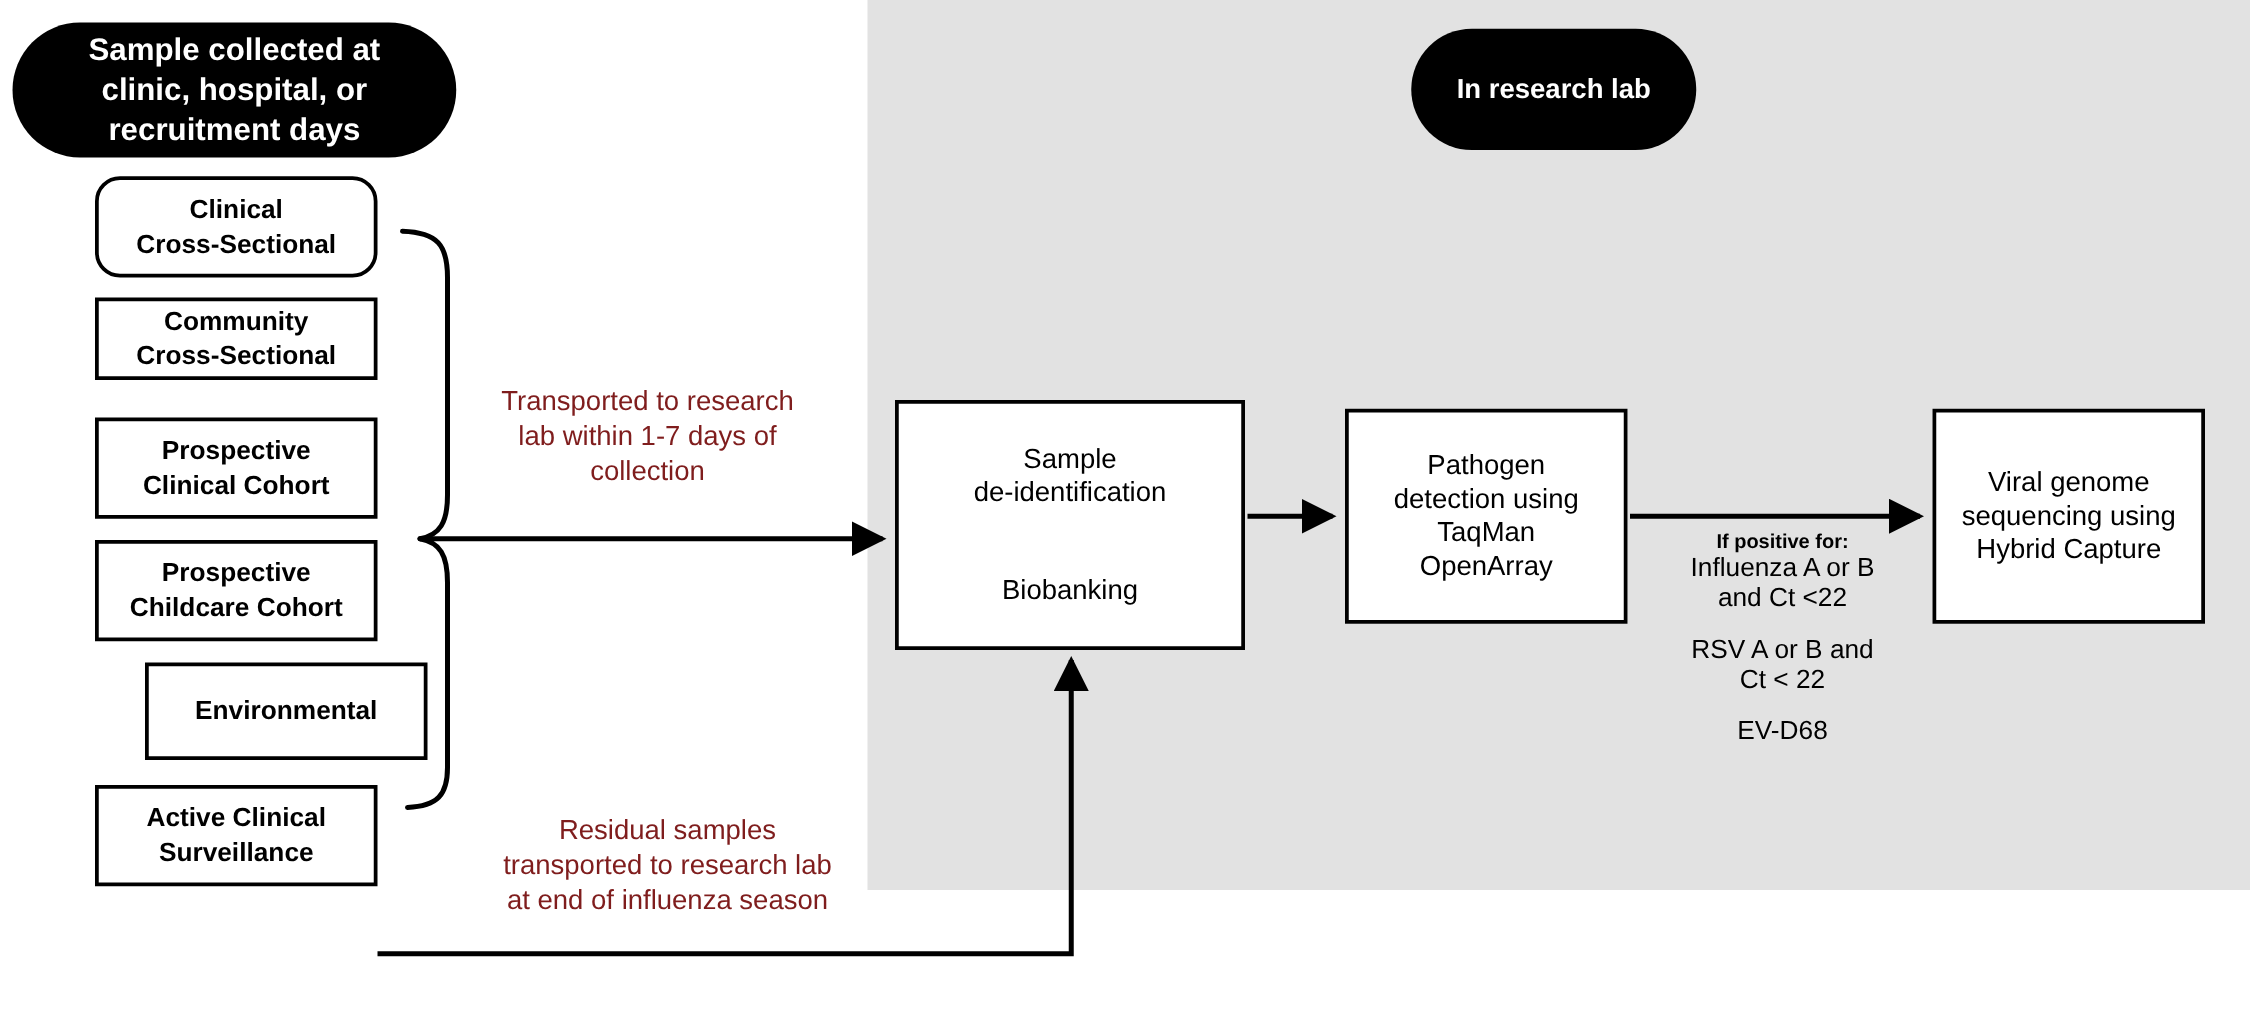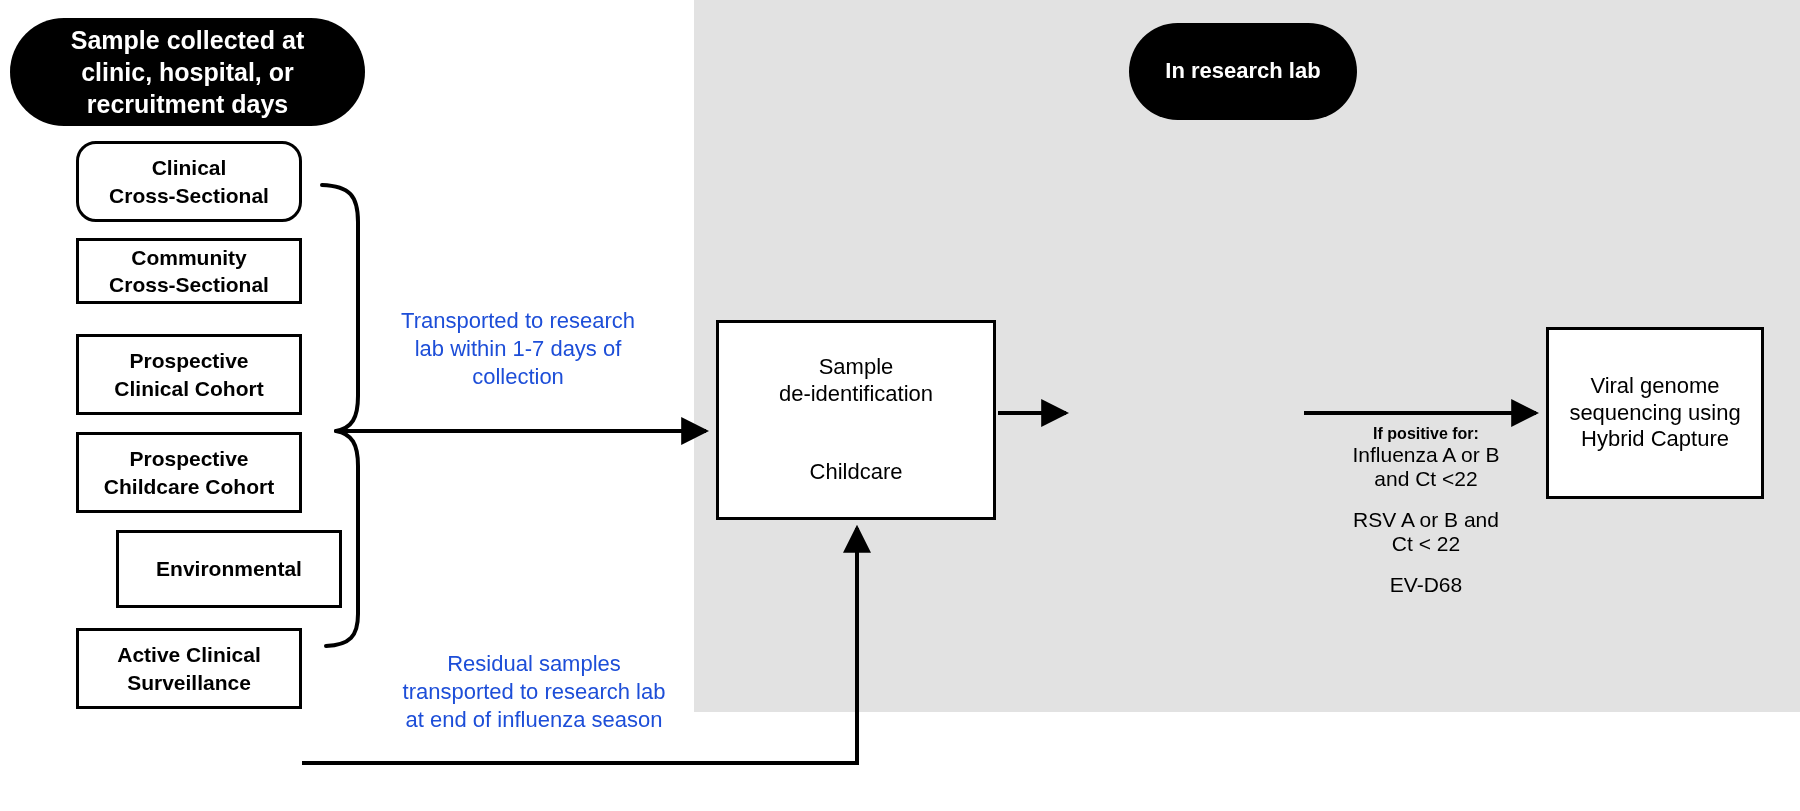--- a/index.html
+++ b/index.html
@@ -118,21 +118,21 @@
     height: 172px;
     white-space: pre-line;
   }
 
   
   .annot {
     position: absolute;
     text-align: center;
     font-size: 22px;
     line-height: 1.28;
-    color: #1d4ed8;
+    color: #7f1d1d;
     white-space: pre-line;
   }
   #annot-transport { left: 382px; top: 307px; width: 272px; }
   #annot-residual  { left: 400px; top: 650px; width: 268px; }
 
   #annot-positive {
     position: absolute;
     left: 1312px;
     top: 425px;
     width: 228px;
@@ -226,23 +226,27 @@
 lab within 1-7 days of
 collection</div>
 
   <div class="annot" id="annot-residual">Residual samples
 transported to research lab
 at end of influenza season</div>
 
   <div class="proc-box" id="box-deid">
     <div class="line">Sample
 de-identification</div>
-    <div class="line">Childcare</div>
+    <div class="line">Biobanking</div>
   </div>
 
+  <div class="proc-box" id="box-pathogen">Pathogen
+detection using
+TaqMan
+OpenArray</div>
 
   <div class="proc-box" id="box-sequencing">Viral genome
 sequencing using
 Hybrid Capture</div>
 
   <div id="annot-positive">
     <div class="pos-head">If positive for:</div>
     <div class="pos-item">Influenza A or B
 and Ct &lt;22</div>
     <div class="pos-item">RSV A or B and

